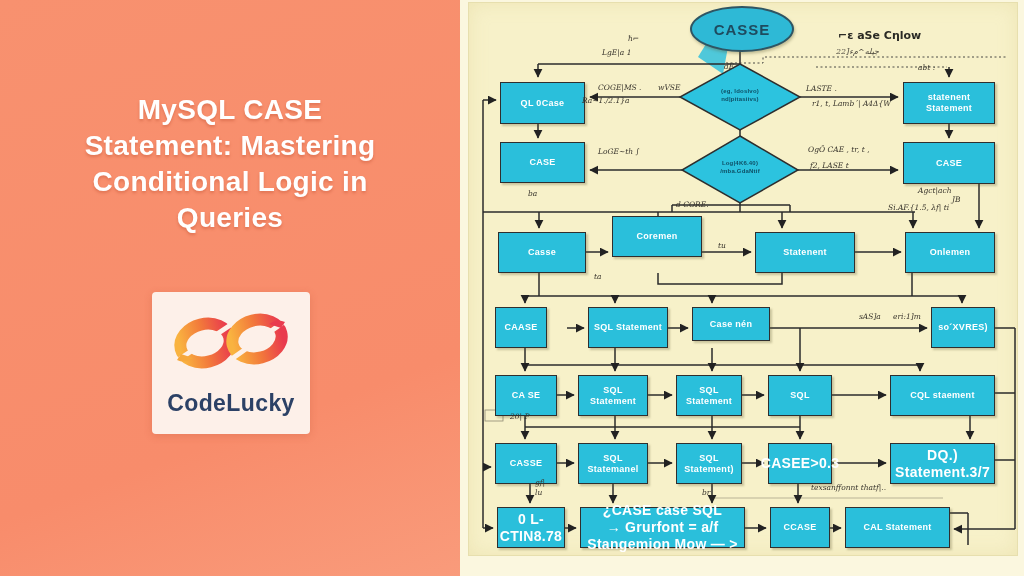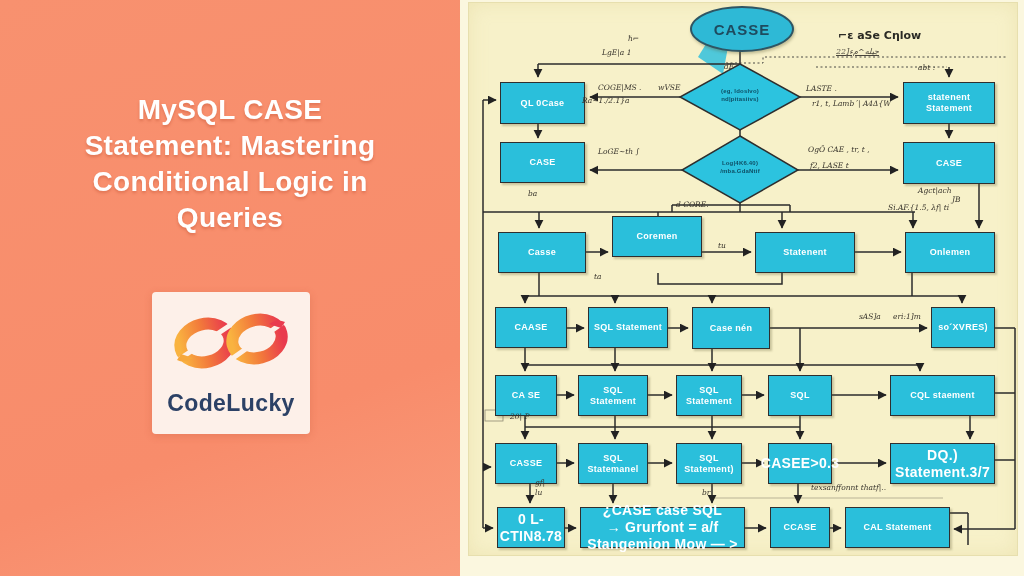--- a/index.html
+++ b/index.html
@@ -33,21 +33,21 @@
   .ellipse{position:absolute;left:230px;top:6px;width:100px;height:42px;border-radius:50%;
            background:#2EB9D6;border:2px solid #2F5563;display:flex;align-items:center;justify-content:center;
            font-weight:bold;font-size:15px;color:#1E4B5F;letter-spacing:1px;
            box-shadow:1px 2px 3px rgba(90,90,50,.35);}
   .dia-text{position:absolute;color:#0E4F66;font-weight:bold;font-size:6px;line-height:1.25;
             text-align:center;letter-spacing:.2px;font-family:"Liberation Sans",sans-serif;}
   .lbl{position:absolute;font-family:"DejaVu Serif",serif;font-style:italic;
        font-size:7.5px;color:#38342C;white-space:nowrap;}
   .lbl.big{font-family:"DejaVu Sans",sans-serif;font-style:normal;font-weight:bold;
            font-size:11px;color:#2A2A24;}
-  .lbl.scr{font-size:8px;color:#4A463C;text-decoration:underline;}
+  .lbl.scr{font-size:8px;color:#4A463C;}
 </style>
 </head>
 <body>
 
 <div id="stage">
 
   <div id="left">
     <div class="title">
       <div>MySQL CASE</div>
       <div>Statement: Mastering</div>
@@ -193,23 +193,23 @@
     <div class="node" style="left:40px;top:82px;width:85px;height:42px;">QL 0Case</div>
     <div class="node" style="left:443px;top:82px;width:92px;height:42px;">statenent Statement</div>
     <div class="node" style="left:40px;top:142px;width:85px;height:41px;">CASE</div>
     <div class="node" style="left:443px;top:142px;width:92px;height:42px;">CASE</div>
 
     <div class="node" style="left:38px;top:232px;width:88px;height:41px;">Casse</div>
     <div class="node" style="left:152px;top:216px;width:90px;height:41px;text-align:right;">Coremen</div>
     <div class="node" style="left:295px;top:232px;width:100px;height:41px;">Statenent</div>
     <div class="node" style="left:445px;top:232px;width:90px;height:41px;">Onlemen</div>
 
-    <div class="node" style="left:35px;top:307px;width:72px;height:41px;">CAASE</div>
+    <div class="node" style="left:35px;top:307px;width:52px;height:41px;">CAASE</div>
     <div class="node" style="left:128px;top:307px;width:80px;height:41px;">SQL Statement</div>
-    <div class="node" style="left:232px;top:307px;width:78px;height:42px;">Case nén</div>
+    <div class="node" style="left:232px;top:307px;width:78px;height:34px;">Case nén</div>
     <div class="node" style="left:471px;top:307px;width:64px;height:41px;">so´XVRES)</div>
 
     <div class="node" style="left:35px;top:375px;width:62px;height:41px;">CA SE</div>
     <div class="node" style="left:118px;top:375px;width:70px;height:41px;">SQL Statement</div>
     <div class="node" style="left:216px;top:375px;width:66px;height:41px;">SQL Statement</div>
     <div class="node" style="left:308px;top:375px;width:64px;height:41px;">SQL</div>
     <div class="node" style="left:430px;top:375px;width:105px;height:41px;">CQL staement</div>
 
     <div class="node" style="left:35px;top:443px;width:62px;height:41px;">CASSE</div>
     <div class="node" style="left:216px;top:443px;width:66px;height:41px;">SQL Statement)</div>

